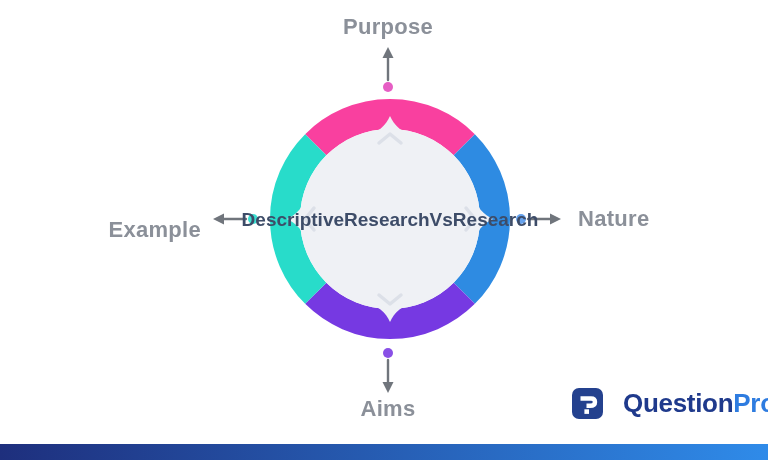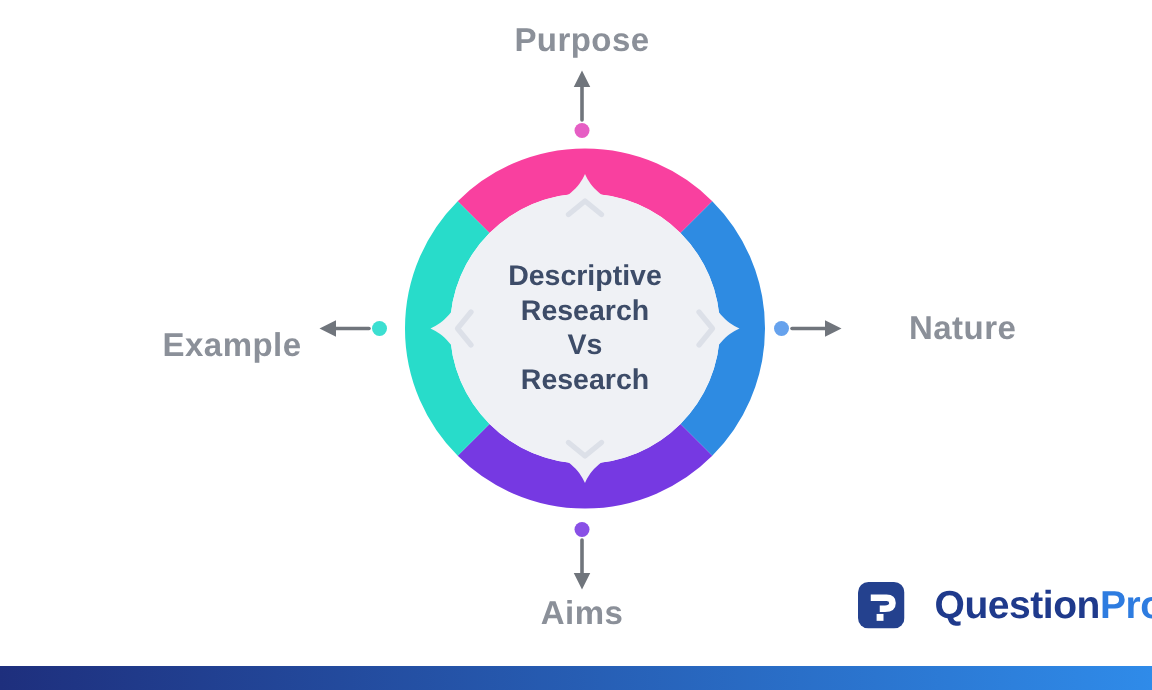--- a/index.html
+++ b/index.html
@@ -24,31 +24,31 @@
   }
   .axis-label {
     position: absolute;
     color: #8B9099;
     font-size: 22px;
     font-weight: bold;
     letter-spacing: 0.3px;
     white-space: nowrap;
   }
   .label-top    { left: 0; top: 14px; width: 776px; text-align: center; }
-  .label-right  { left: 578px; top: 206px; margin-left: 28px; }
+  .label-right  { left: 578px; top: 206px; }
   .label-left   { left: 0; top: 206px; width: 201px; text-align: right; margin-top: 11px; }
   .label-bottom { left: 0; top: 396px; width: 776px; text-align: center; }
   .center-text {
     position: absolute;
     left: 300px;
     top: 129px;
     width: 180px;
     height: 180px;
     display: flex;
-    flex-direction: column;
+    flex-direction: row;
     justify-content: center;
     align-items: center;
     text-align: center;
     color: #3D4C68;
     font-size: 19px;
     font-weight: bold;
     line-height: 23px;
   }
   .logo {
     position: absolute;

